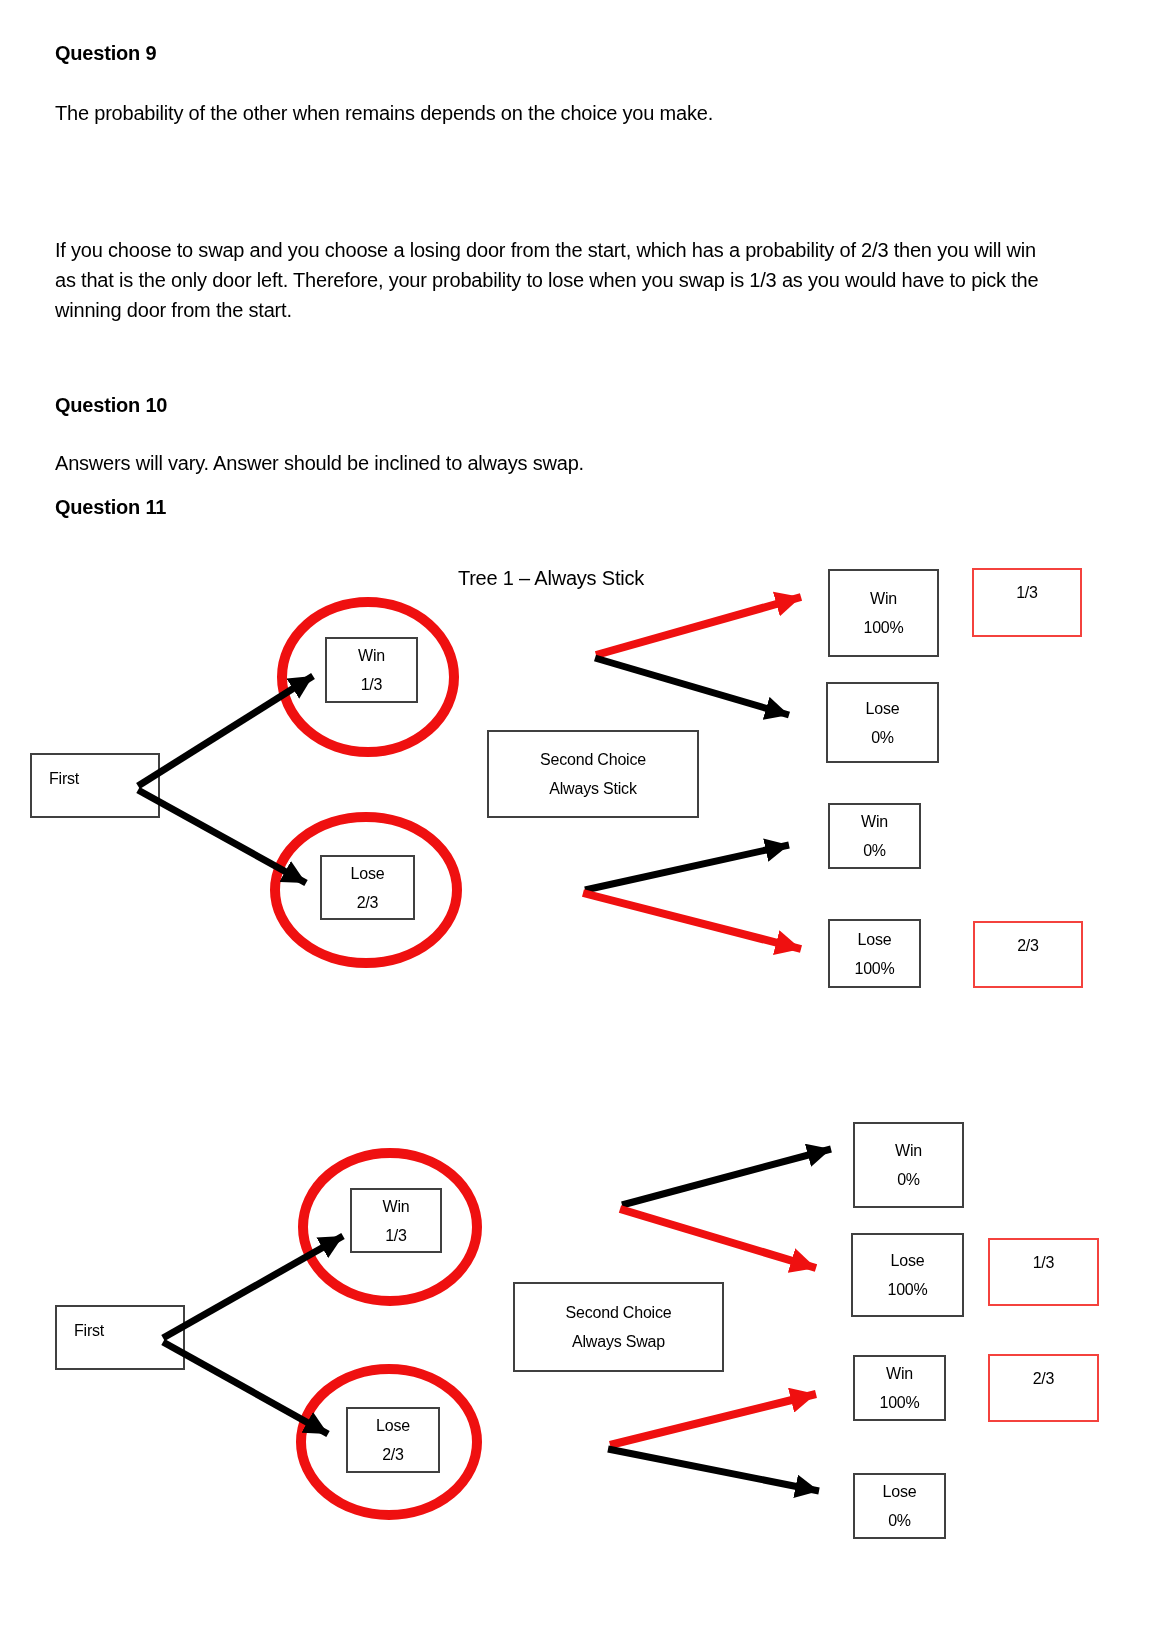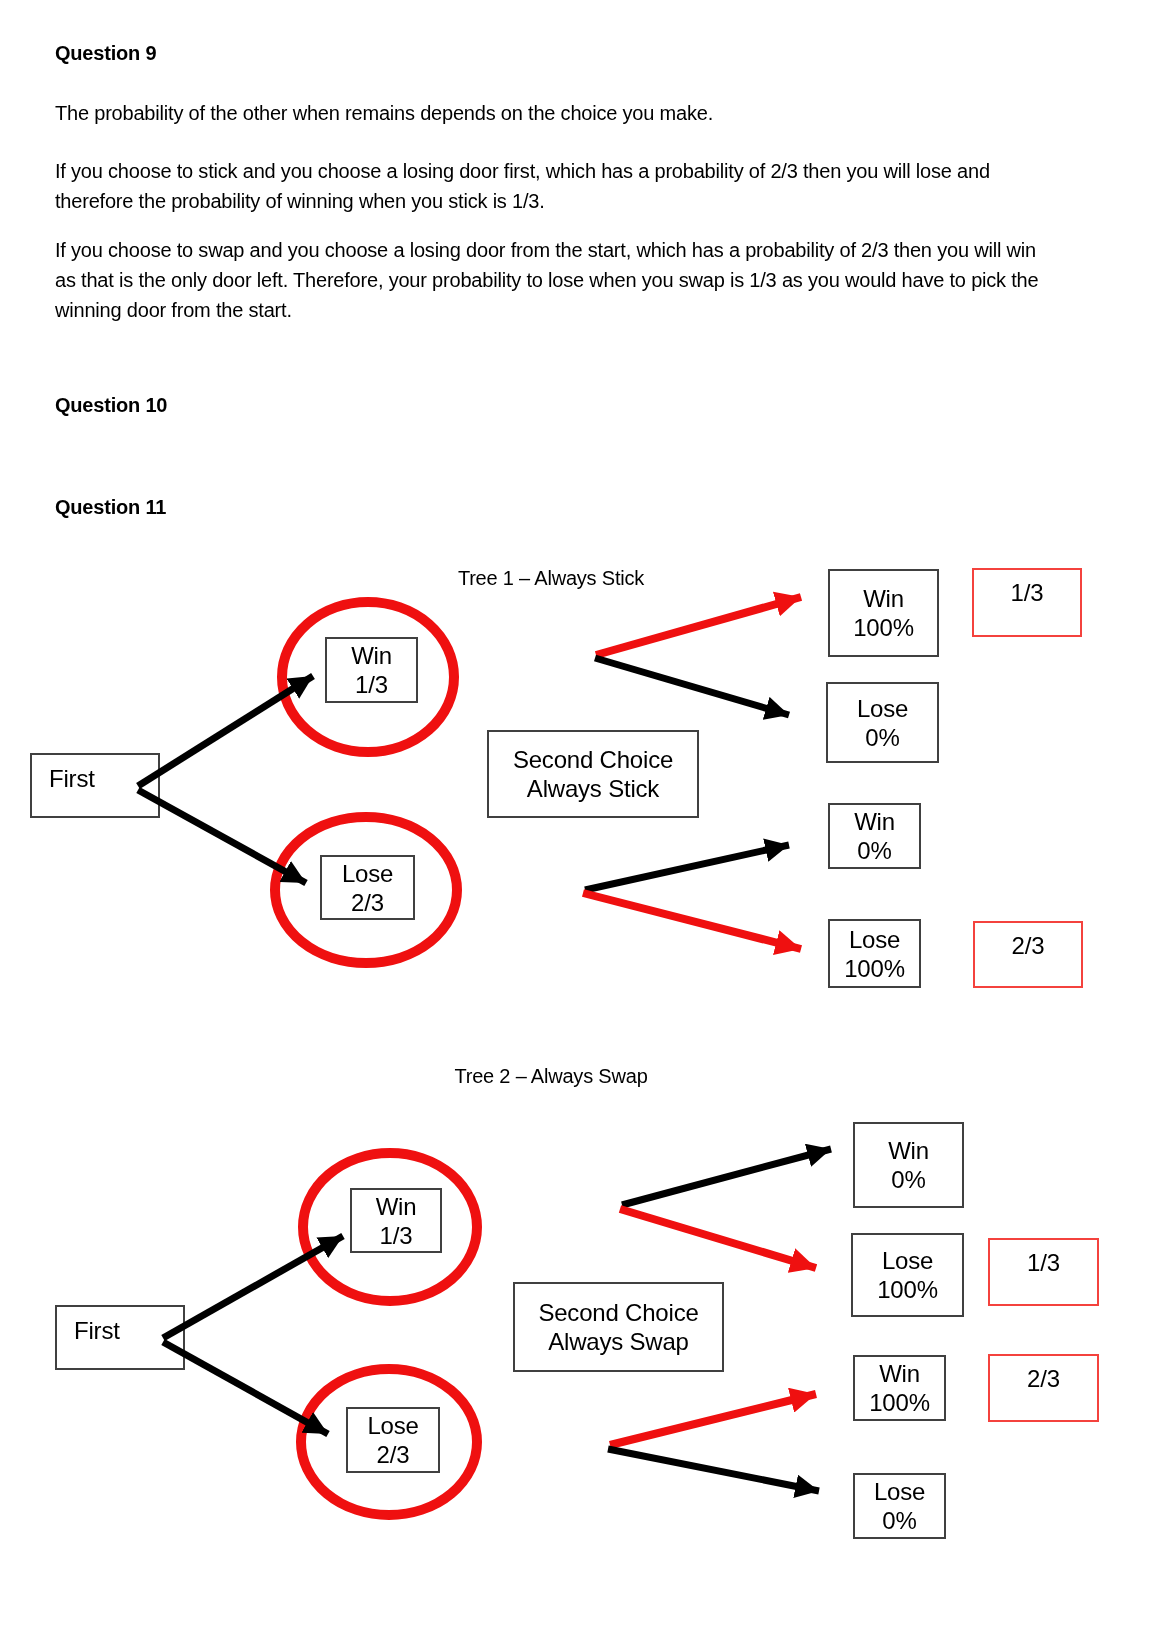--- a/index.html
+++ b/index.html
@@ -33,21 +33,21 @@
   .tree-title{font-weight:400;text-align:center;}
   .node{
     position:absolute;
     box-sizing:border-box;
     border:2px solid var(--border);
     background:#ffffff;
     display:flex;
     flex-direction:column;
     align-items:center;
     justify-content:center;
-    font-size:24px;
+    font-size:16px;
     line-height:29px;
     letter-spacing:-0.2px;
     overflow:hidden;
     text-align:center;
   }
   .node .ln{display:block;}
   .node.left-align{
     align-items:flex-start;
     justify-content:flex-start;
     padding:9px 0 0 17px;
@@ -71,29 +71,28 @@
   .mk-black{fill:var(--ink);}
   .mk-red{fill:var(--red);}
 </style>
 </head>
 <body>
 
 <div class="page">
 
   <div class="txt heading" style="top:38px">Question 9</div>
   <div class="txt" style="top:98px">The probability of the other when remains depends on the choice you make.</div>
-  <div class="txt" style="top:156px">If you choose to stick and you choose a losing door first, which has a probability of 2/3 then you will lose and therefore the probability of winning when you stick is 1/3.</div>
   <div class="txt" style="top:235px">If you choose to swap and you choose a losing door from the start, which has a probability of 2/3 then you will win as that is the only door left. Therefore, your probability to lose when you swap is 1/3 as you would have to pick the winning door from the start.</div>
 
   <div class="txt heading" style="top:390px">Question 10</div>
+  <div class="txt" style="top:448px">Answers will vary. Answer should be inclined to always swap.</div>
 
   <div class="txt heading" style="top:492px">Question 11</div>
 
   <div class="txt tree-title" style="top:563px">Tree 1 – Always Stick</div>
-  <div class="txt tree-title" style="top:1061px">Tree 2 – Always Swap</div>
 
   <div class="node left-align" style="left:30px;top:753px;width:130px;height:65px">
     <span class="ln">First</span>
     <span class="ln">Choice</span>
   </div>
 
   <div class="node" style="left:325px;top:637px;width:93px;height:66px">
     <span class="ln">Win</span>
     <span class="ln">1/3</span>
   </div>

